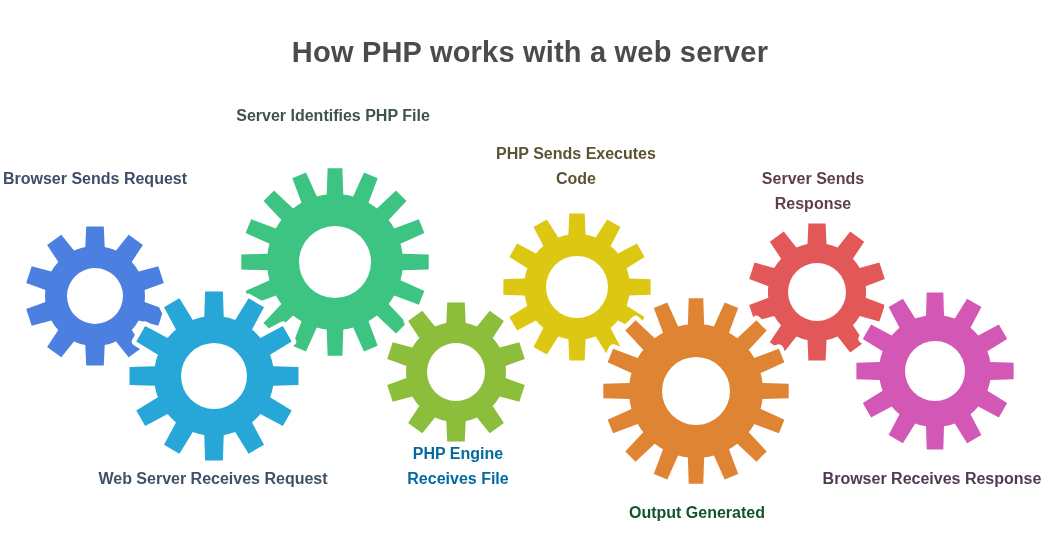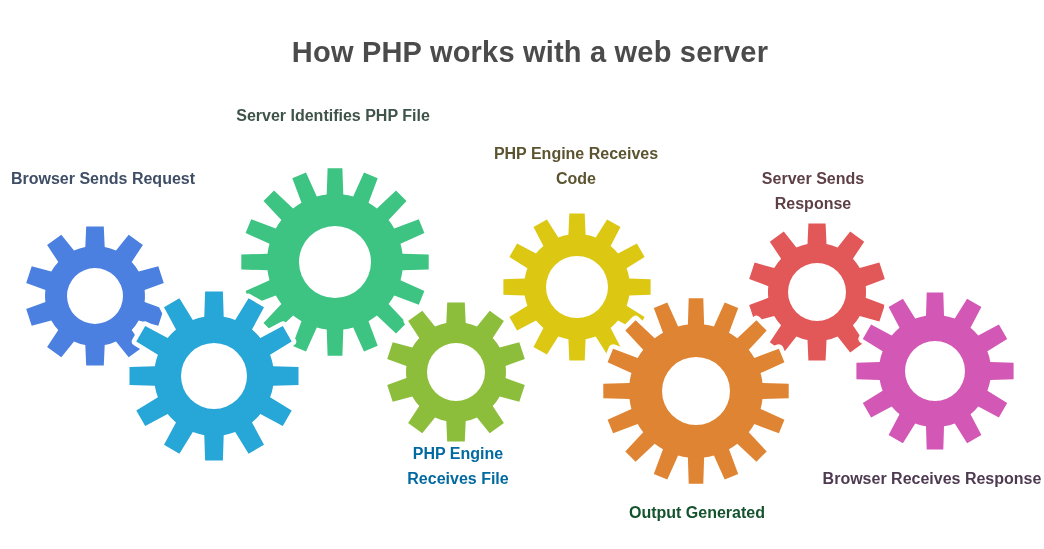--- a/index.html
+++ b/index.html
@@ -19,21 +19,21 @@
     margin:8px;
   }
   #gears-svg{position:absolute;left:0;top:0;}
   .step-label{
     position:absolute;
     transform:translateX(-50%);
     text-align:center;
     font-size:16px;font-weight:700;
     line-height:25px;
   }
-  .l1{left:95px; top:166px;width:190px;margin-left:8px;}
+  .l1{left:95px; top:166px;width:190px;}
   .l2{left:213px;top:466px;width:240px;}
   .l3{left:333px;top:103px;width:240px;}
   .l4{left:458px;top:441px;width:160px;}
   .l5{left:576px;top:141px;width:180px;}
   .l6{left:697px;top:500px;width:240px;}
   .l7{left:813px;top:166px;width:180px;}
   .l8{left:932px;top:466px;width:240px;}
 </style>
 </head>
 <body style="background: rgb(255, 255, 255);">
@@ -48,26 +48,27 @@
       <path d="M687.9 324.5L688.7 298.3L703.3 298.3L704.1 324.5A67 67 0 0 1 713.9 326.4L713.9 326.4L724.7 302.6L738.2 308.1L729.0 332.7A67 67 0 0 1 737.3 338.2L737.3 338.2L756.4 320.3L766.7 330.6L748.8 349.7A67 67 0 0 1 754.3 358.0L754.3 358.0L778.9 348.8L784.4 362.3L760.6 373.1A67 67 0 0 1 762.5 382.9L762.5 382.9L788.7 383.7L788.7 398.3L762.5 399.1A67 67 0 0 1 760.6 408.9L760.6 408.9L784.4 419.7L778.9 433.2L754.3 424.0A67 67 0 0 1 748.8 432.3L748.8 432.3L766.7 451.4L756.4 461.7L737.3 443.8A67 67 0 0 1 729.0 449.3L729.0 449.3L738.2 473.9L724.7 479.4L713.9 455.6A67 67 0 0 1 704.1 457.5L704.1 457.5L703.3 483.7L688.7 483.7L687.9 457.5A67 67 0 0 1 678.1 455.6L678.1 455.6L667.3 479.4L653.8 473.9L663.0 449.3A67 67 0 0 1 654.7 443.8L654.7 443.8L635.6 461.7L625.3 451.4L643.2 432.3A67 67 0 0 1 637.7 424.0L637.7 424.0L613.1 433.2L607.6 419.7L631.4 408.9A67 67 0 0 1 629.5 399.1L629.5 399.1L603.3 398.3L603.3 383.7L629.5 382.9A67 67 0 0 1 631.4 373.1L631.4 373.1L607.6 362.3L613.1 348.8L637.7 358.0A67 67 0 0 1 643.2 349.7L643.2 349.7L625.3 330.6L635.6 320.3L654.7 338.2A67 67 0 0 1 663.0 332.7L663.0 332.7L653.8 308.1L667.3 302.6L678.1 326.4A67 67 0 0 1 687.9 324.5ZM730 391A34 34 0 1 0 662 391A34 34 0 1 0 730 391Z" fill="#df8432" fill-rule="evenodd" stroke="#ffffff" stroke-width="9" stroke-linejoin="round" paint-order="stroke"></path>
       <path d="M204.3 316.8L205.1 291.5L222.9 291.5L223.7 316.8A60 60 0 0 1 235.2 319.9L235.2 319.9L248.6 298.3L264.0 307.2L252.0 329.6A60 60 0 0 1 260.4 338.0L260.4 338.0L282.8 326.0L291.7 341.4L270.1 354.8A60 60 0 0 1 273.2 366.3L273.2 366.3L298.5 367.1L298.5 384.9L273.2 385.7A60 60 0 0 1 270.1 397.2L270.1 397.2L291.7 410.6L282.8 426.0L260.4 414.0A60 60 0 0 1 252.0 422.4L252.0 422.4L264.0 444.8L248.6 453.7L235.2 432.1A60 60 0 0 1 223.7 435.2L223.7 435.2L222.9 460.5L205.1 460.5L204.3 435.2A60 60 0 0 1 192.8 432.1L192.8 432.1L179.4 453.7L164.0 444.8L176.0 422.4A60 60 0 0 1 167.6 414.0L167.6 414.0L145.2 426.0L136.3 410.6L157.9 397.2A60 60 0 0 1 154.8 385.7L154.8 385.7L129.5 384.9L129.5 367.1L154.8 366.3A60 60 0 0 1 157.9 354.8L157.9 354.8L136.3 341.4L145.2 326.0L167.6 338.0A60 60 0 0 1 176.0 329.6L176.0 329.6L164.0 307.2L179.4 298.3L192.8 319.9A60 60 0 0 1 204.3 316.8ZM247 376A33 33 0 1 0 181 376A33 33 0 1 0 247 376Z" fill="#27a6d8" fill-rule="evenodd" stroke="#ffffff" stroke-width="9" stroke-linejoin="round" paint-order="stroke"></path>
       <path d="M446.3 322.9L447.2 302.6L464.8 302.6L465.7 322.9A50 50 0 0 1 477.0 326.6L477.0 326.6L489.7 310.7L503.9 321.0L492.7 338.0A50 50 0 0 1 499.7 347.6L499.7 347.6L519.3 342.2L524.8 358.9L505.6 366.0A50 50 0 0 1 505.6 378.0L505.6 378.0L524.8 385.1L519.3 401.8L499.7 396.4A50 50 0 0 1 492.7 406.0L492.7 406.0L503.9 423.0L489.7 433.3L477.0 417.4A50 50 0 0 1 465.7 421.1L465.7 421.1L464.8 441.4L447.2 441.4L446.3 421.1A50 50 0 0 1 435.0 417.4L435.0 417.4L422.3 433.3L408.1 423.0L419.3 406.0A50 50 0 0 1 412.3 396.4L412.3 396.4L392.7 401.8L387.2 385.1L406.4 378.0A50 50 0 0 1 406.4 366.0L406.4 366.0L387.2 358.9L392.7 342.2L412.3 347.6A50 50 0 0 1 419.3 338.0L419.3 338.0L408.1 321.0L422.3 310.7L435.0 326.6A50 50 0 0 1 446.3 322.9ZM485 372A29 29 0 1 0 427 372A29 29 0 1 0 485 372Z" fill="#8cbe3b" fill-rule="evenodd" stroke="#ffffff" stroke-width="9" stroke-linejoin="round" paint-order="stroke"></path>
       <path d="M926.0 315.7L926.7 292.4L943.3 292.4L944.0 315.7A56 56 0 0 1 954.8 318.6L954.8 318.6L967.1 298.8L981.4 307.1L970.5 327.7A56 56 0 0 1 978.3 335.5L978.3 335.5L998.9 324.6L1007.2 338.9L987.4 351.2A56 56 0 0 1 990.3 362.0L990.3 362.0L1013.6 362.7L1013.6 379.3L990.3 380.0A56 56 0 0 1 987.4 390.8L987.4 390.8L1007.2 403.1L998.9 417.4L978.3 406.5A56 56 0 0 1 970.5 414.3L970.5 414.3L981.4 434.9L967.1 443.2L954.8 423.4A56 56 0 0 1 944.0 426.3L944.0 426.3L943.3 449.6L926.7 449.6L926.0 426.3A56 56 0 0 1 915.2 423.4L915.2 423.4L902.9 443.2L888.6 434.9L899.5 414.3A56 56 0 0 1 891.7 406.5L891.7 406.5L871.1 417.4L862.8 403.1L882.6 390.8A56 56 0 0 1 879.7 380.0L879.7 380.0L856.4 379.3L856.4 362.7L879.7 362.0A56 56 0 0 1 882.6 351.2L882.6 351.2L862.8 338.9L871.1 324.6L891.7 335.5A56 56 0 0 1 899.5 327.7L899.5 327.7L888.6 307.1L902.9 298.8L915.2 318.6A56 56 0 0 1 926.0 315.7ZM965 371A30 30 0 1 0 905 371A30 30 0 1 0 965 371Z" fill="#d358b5" fill-rule="evenodd" stroke="#ffffff" stroke-width="9" stroke-linejoin="round" paint-order="stroke"></path>
     </svg>
 
   <h1 class="diagram-title" style="color: rgb(75, 75, 75);">How PHP works with a web server</h1>
 
   <div class="step-label l1" style="color: rgb(63, 78, 102);">Browser Sends Request</div>
 
+  <div class="step-label l2" style="color: rgb(61, 82, 102);">Web Server Receives Request</div>
 
   <div class="step-label l3" style="color: rgb(62, 83, 73);">Server Identifies PHP File</div>
 
   <div class="step-label l4" style="color: #0369a1;">PHP Engine Receives File</div>
 
-  <div class="step-label l5" style="color: rgb(92, 84, 48);">PHP Engine Receives Code</div>
+  <div class="step-label l5" style="color: rgb(92, 84, 48);">PHP Sends Executes Code</div>
 
   <div class="step-label l6" style="color: #14532d;">Output Generated</div>
 
   <div class="step-label l7" style="color: rgb(93, 63, 70);">Server Sends Response</div>
 
   <div class="step-label l8" style="color: rgb(78, 58, 81);">Browser Receives Response</div>
 
 </div>
 
 </body></html>

